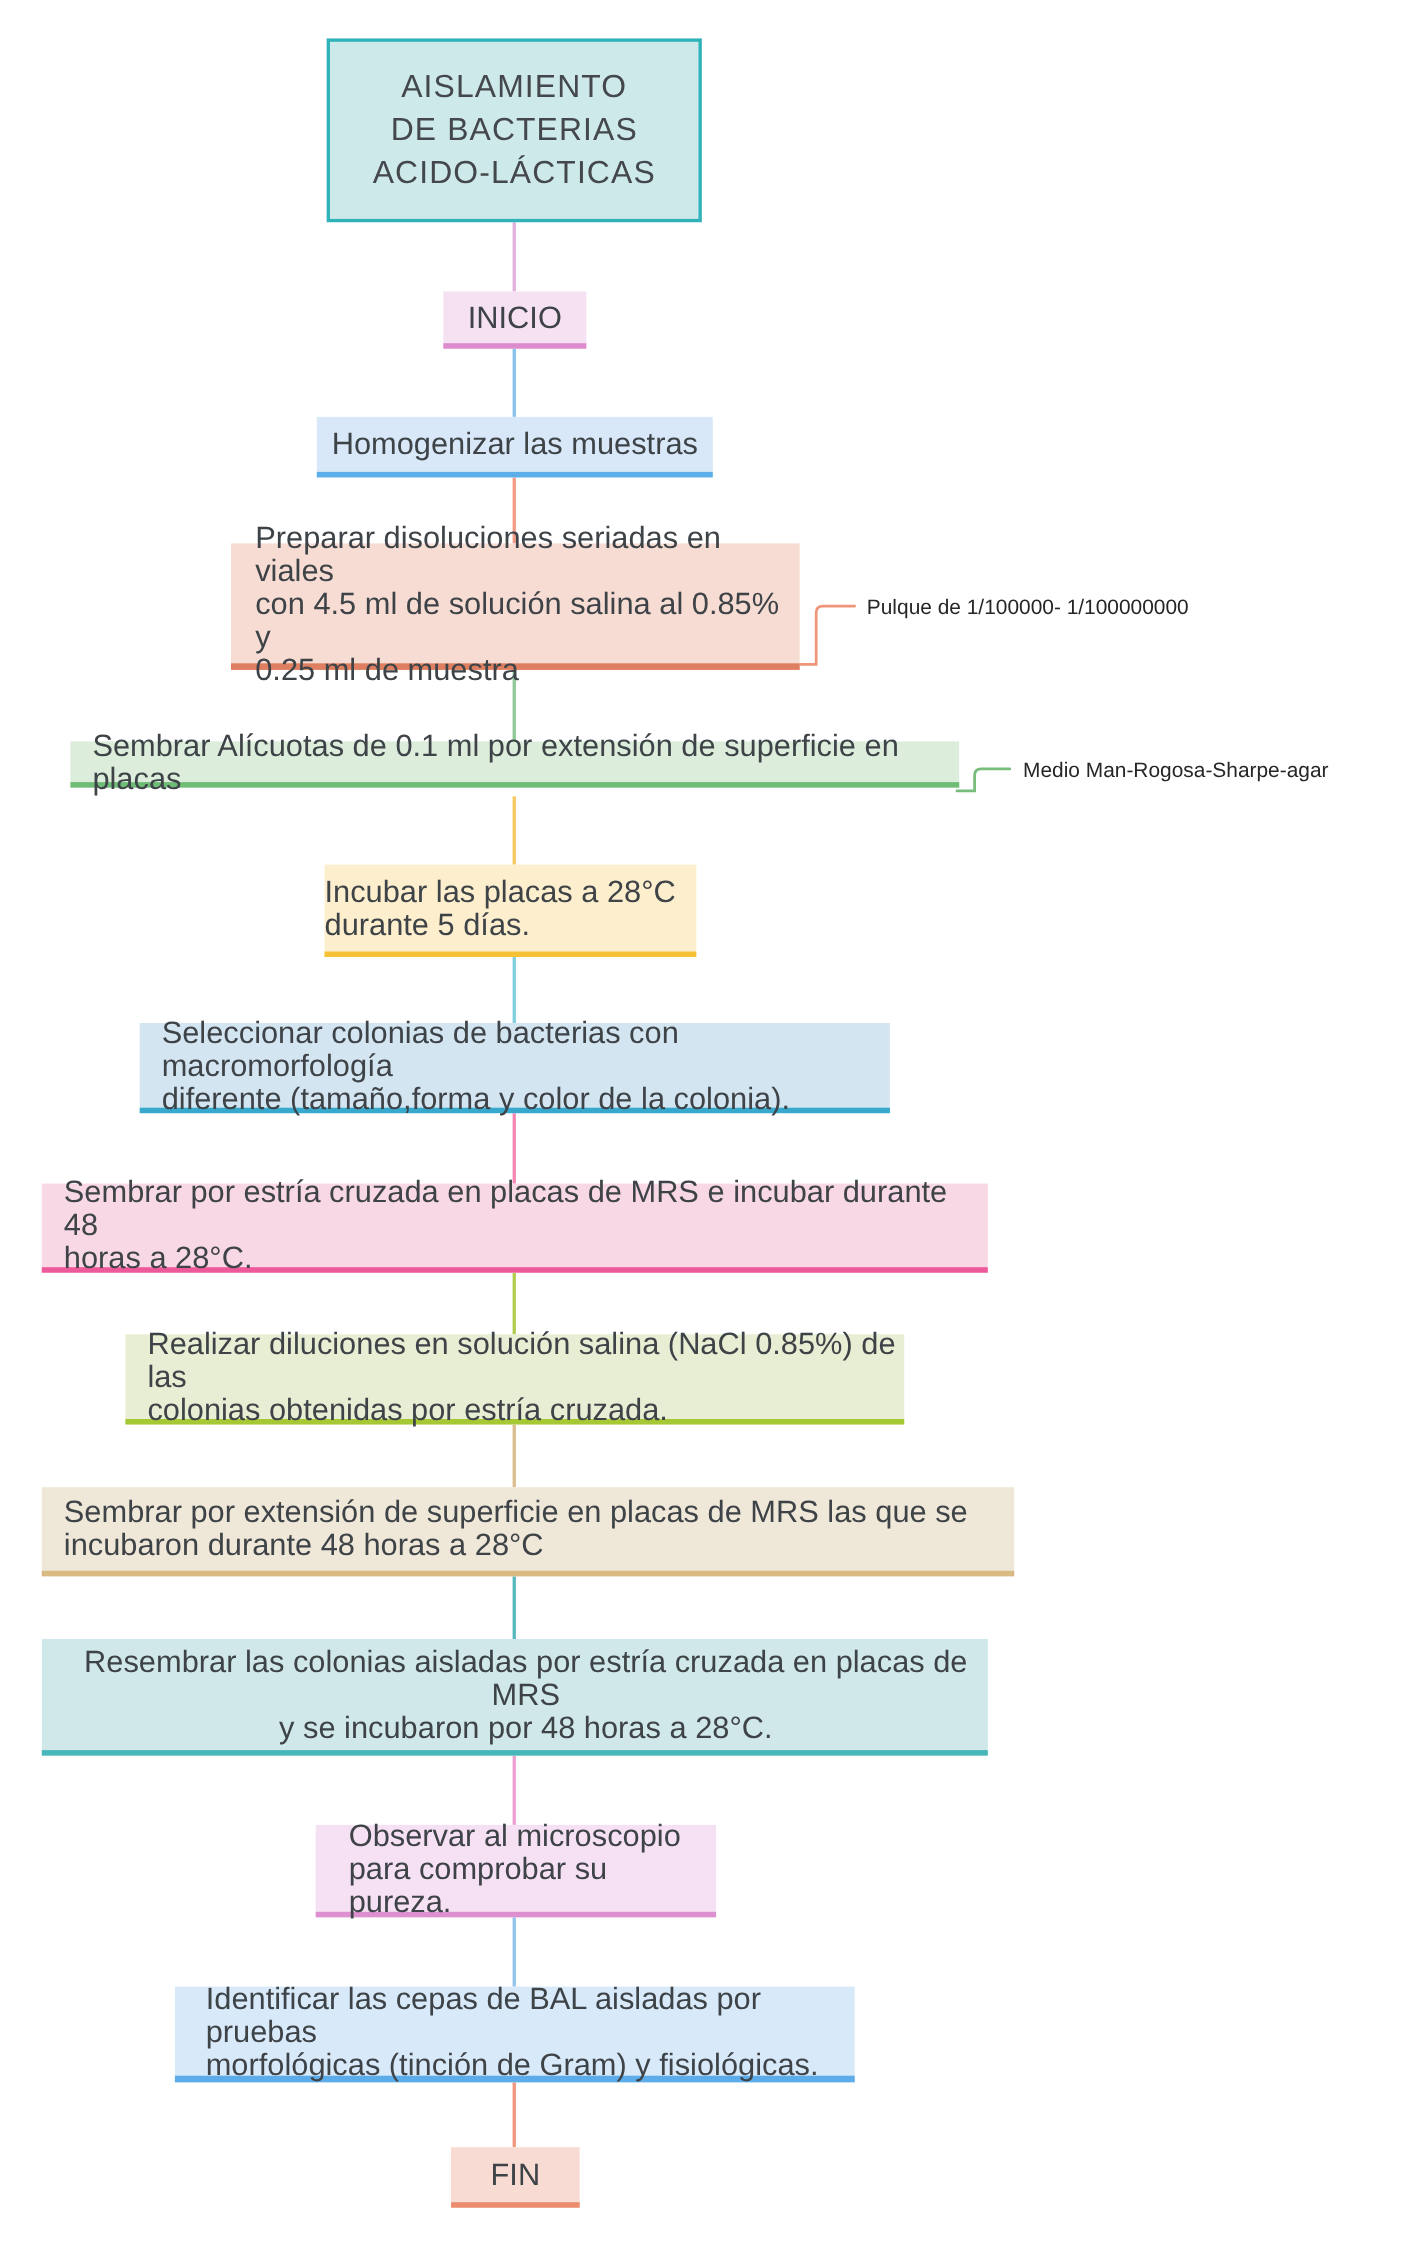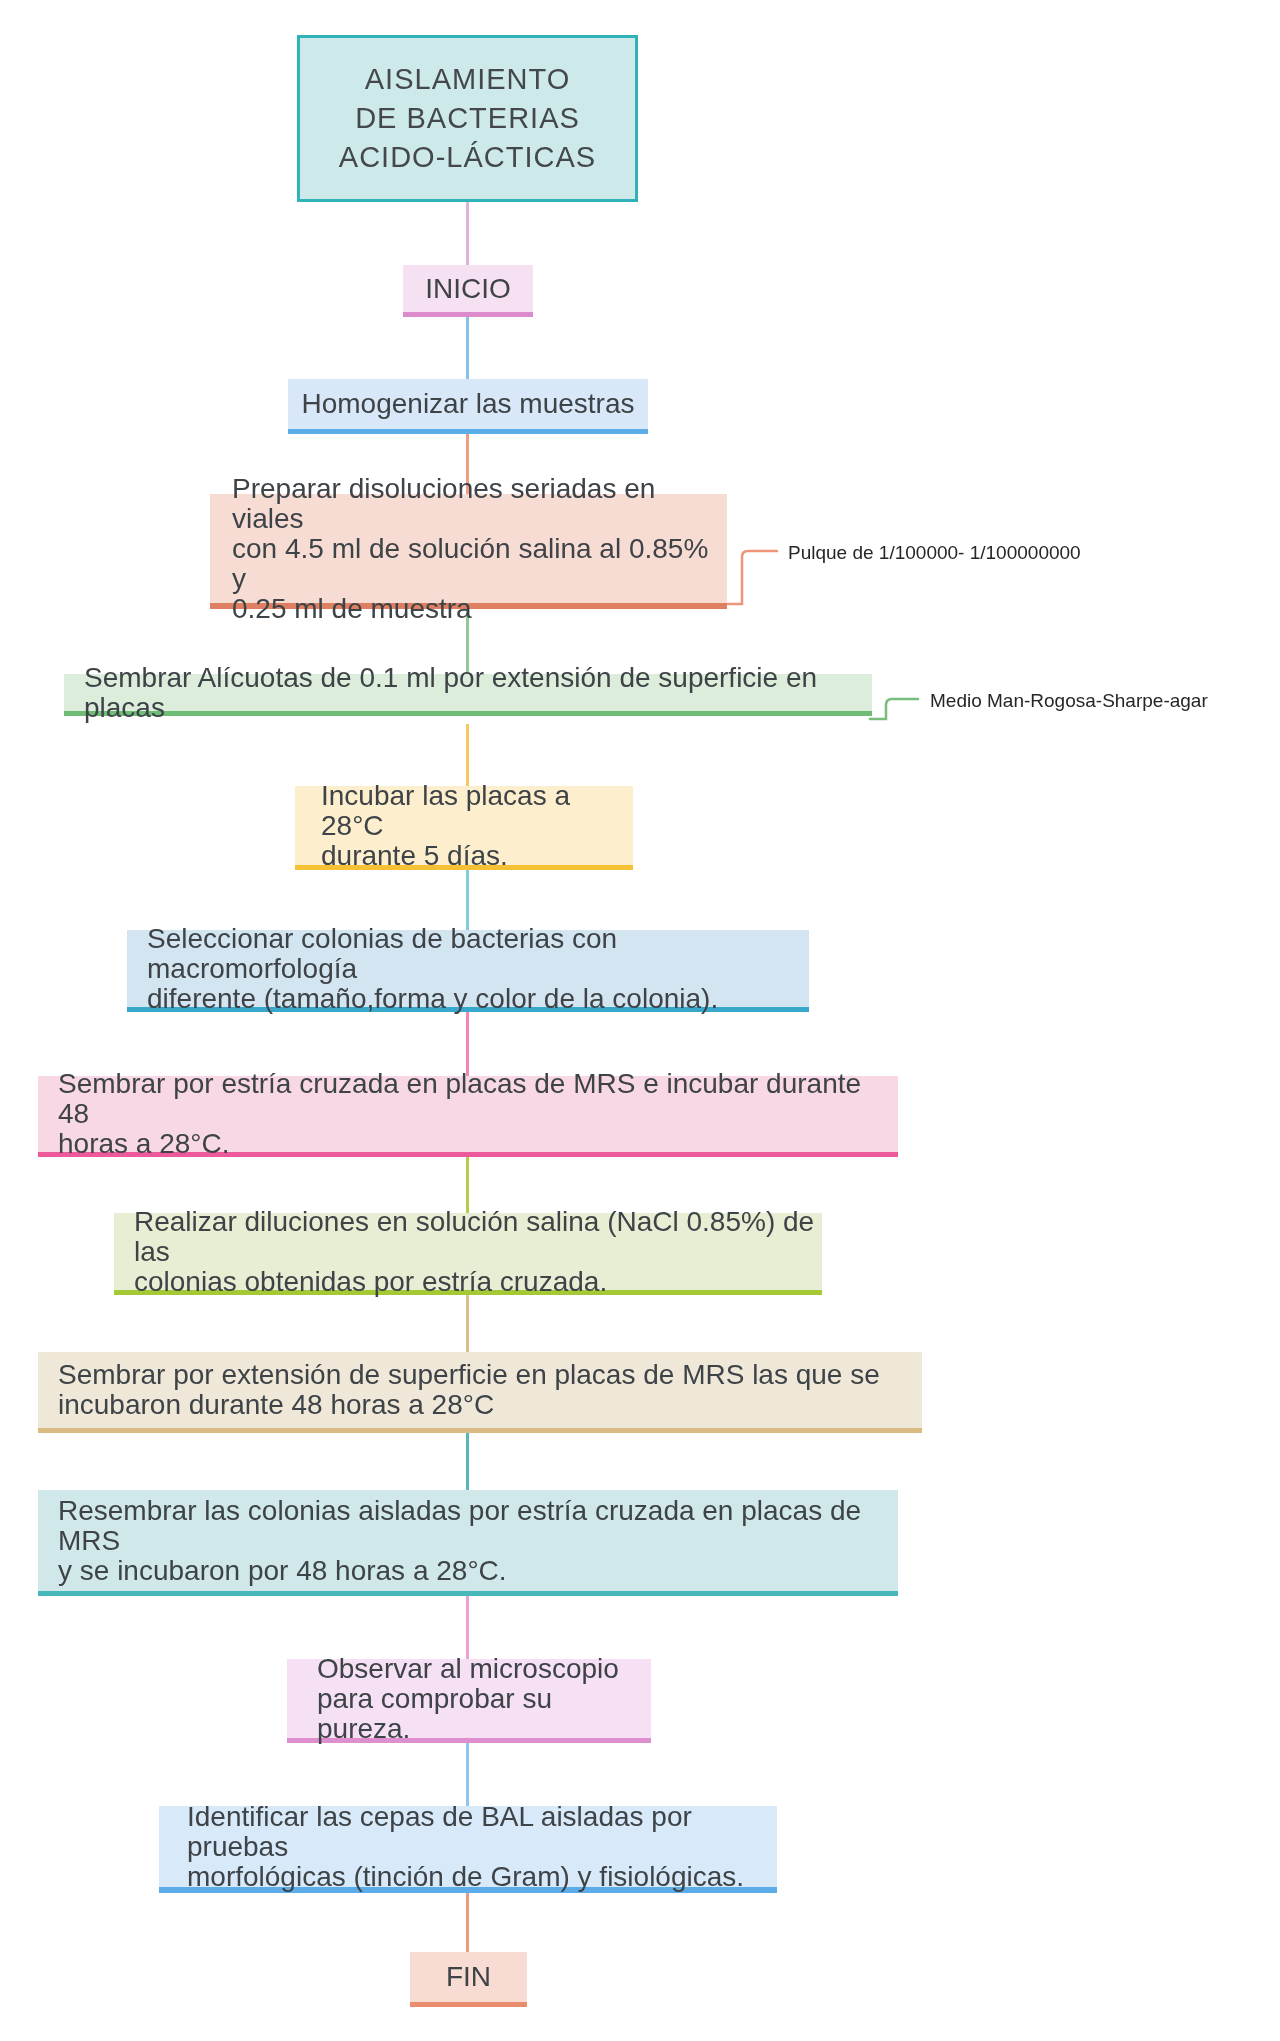--- a/index.html
+++ b/index.html
@@ -92,21 +92,21 @@
     <span>Pulque de 1/100000- 1/100000000</span>
   </div>
 
   <div class="node" style="left:64px;top:674px;width:808px;height:42px;background:#ddeddc;border-bottom:5px solid #6fbc77;padding-left:20px;">
     <span class="node-text">Sembrar Alícuotas de 0.1 ml por extensión de superficie en placas</span>
   </div>
   <div class="annotation" style="left:930px;top:689px;">
     <span>Medio Man-Rogosa-Sharpe-agar</span>
   </div>
 
-  <div class="node" style="left:295px;top:786px;width:338px;height:84px;background:#fdeecd;border-bottom:5px solid #f6c135;padding-left:26px;">
+  <div class="node" style="left:295px;top:786px;width:338px;height:84px;background:#fdeecd;border-bottom:5px solid #f6c135;">
     <span class="node-text">Incubar las placas a 28°C
 durante 5 días.</span>
   </div>
 
   <div class="node" style="left:127px;top:930px;width:682px;height:82px;background:#d4e5f2;border-bottom:5px solid #38a8cd;padding-left:20px;">
     <span class="node-text">Seleccionar colonias de bacterias con macromorfología
 diferente (tamaño,forma y color de la colonia).</span>
   </div>
 
   <div class="node" style="left:38px;top:1076px;width:860px;height:81px;background:#f9d8e6;border-bottom:5px solid #ee599c;padding-left:20px;">
@@ -117,21 +117,21 @@
   <div class="node" style="left:114px;top:1213px;width:708px;height:82px;background:#e7eed3;border-bottom:5px solid #a5c934;padding-left:20px;">
     <span class="node-text">Realizar diluciones en solución salina (NaCl 0.85%) de las
 colonias obtenidas por estría cruzada.</span>
   </div>
 
   <div class="node" style="left:38px;top:1352px;width:884px;height:81px;background:#efe7d8;border-bottom:5px solid #d8ba82;padding-left:20px;">
     <span class="node-text">Sembrar por extensión de superficie en placas de MRS las que se
 incubaron durante 48 horas a 28°C</span>
   </div>
 
-  <div class="node" style="left:38px;top:1490px;width:860px;height:106px;background:#d0e8e9;border-bottom:5px solid #48b7b9;padding-left:20px;">
+  <div class="node" style="left:38px;top:1490px;width:860px;height:106px;background:#d0e8e9;border-bottom:5px solid #48b7b9;padding-left:20px;text-align:center;">
     <span class="node-text">Resembrar las colonias aisladas por estría cruzada en placas de MRS
 y se incubaron por 48 horas a 28°C.</span>
   </div>
 
   <div class="node" style="left:287px;top:1659px;width:364px;height:84px;background:#f6e0f3;border-bottom:5px solid #dd8fd0;padding-left:30px;">
     <span class="node-text">Observar al microscopio
 para comprobar su pureza.</span>
   </div>
 
   <div class="node" style="left:159px;top:1806px;width:618px;height:87px;background:#d8e9fa;border-bottom:6px solid #5cace9;padding-left:28px;">

